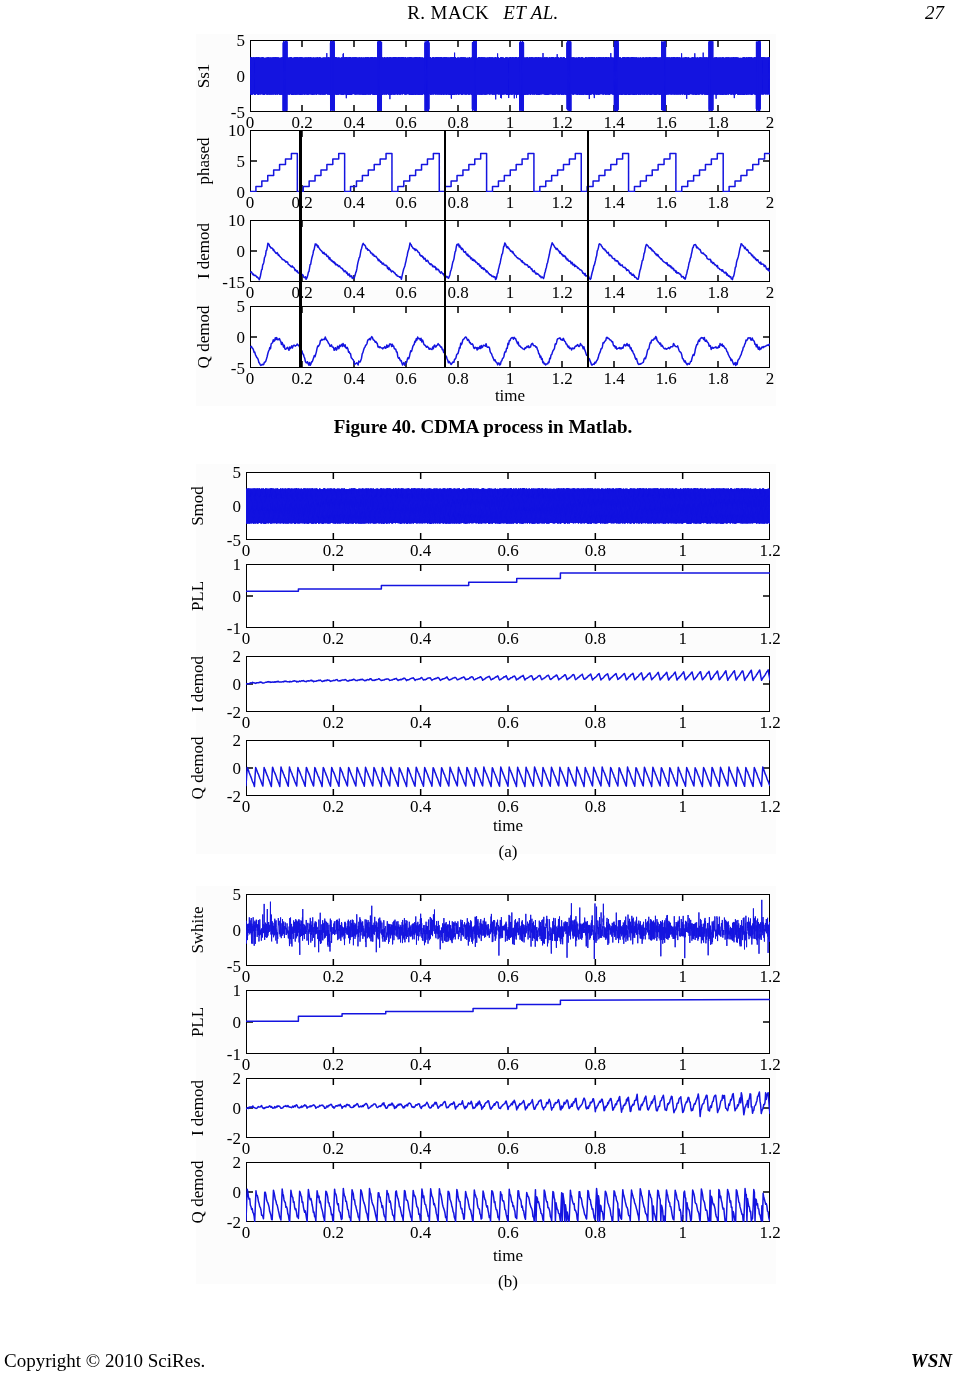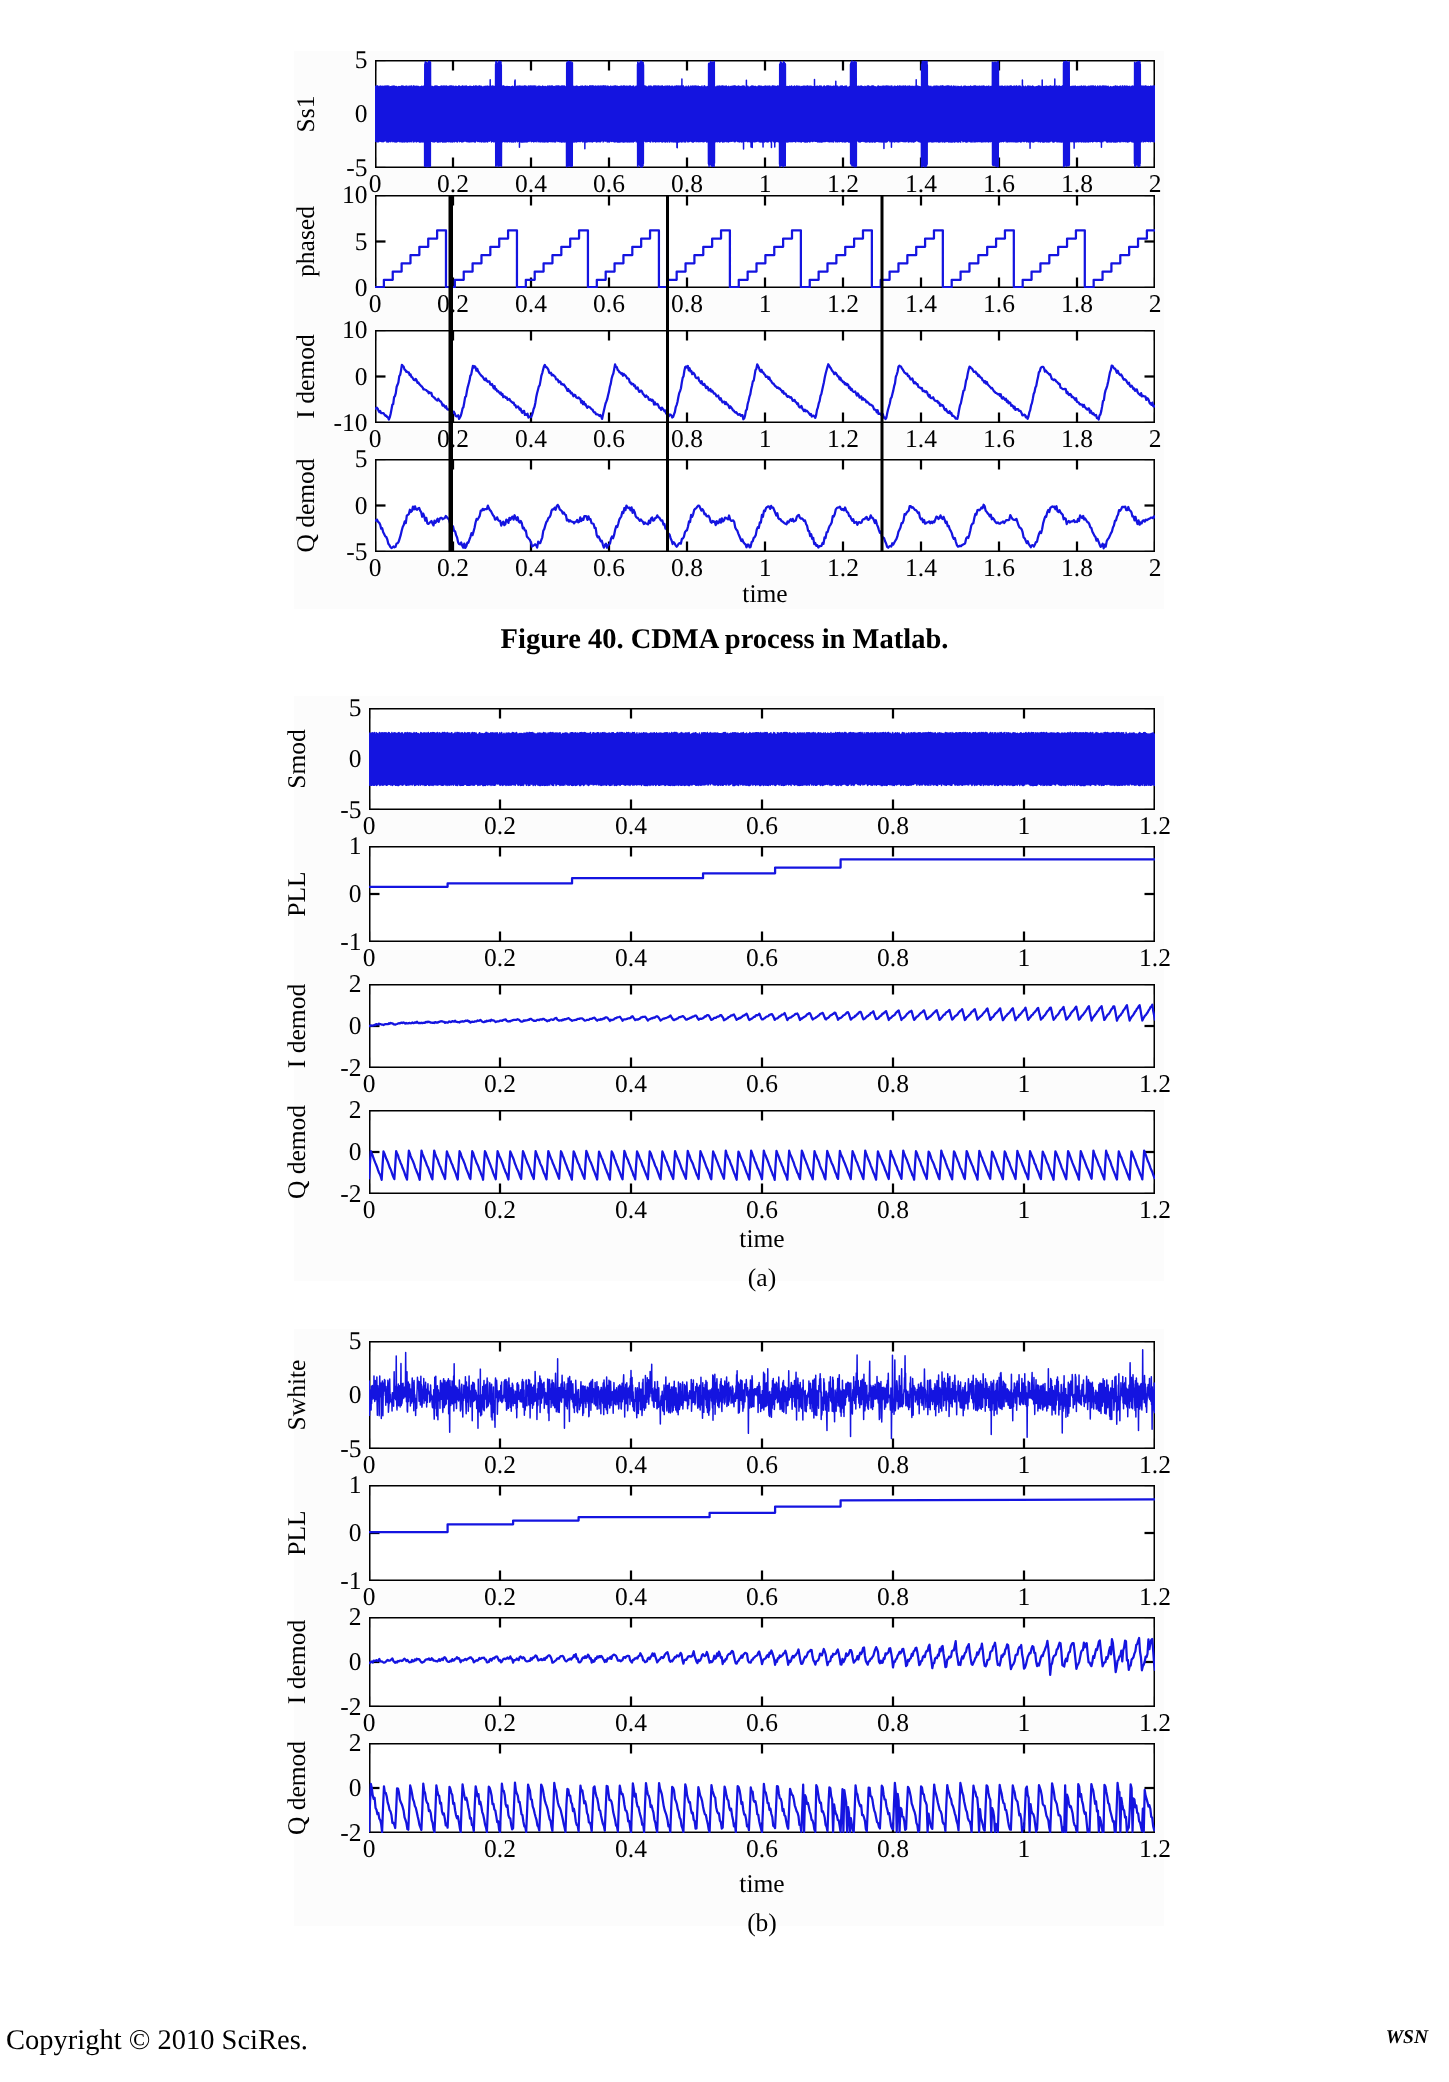--- a/index.html
+++ b/index.html
@@ -74,27 +74,31 @@
 
   
   .figcap{
     position:absolute;width:966px;left:0;text-align:center;
     font-size:19px;font-weight:bold;
   }
 
   
   .footer{position:absolute;left:0;bottom:14px;width:966px;height:24px;}
   .footer .copy{position:absolute;left:4px;top:0;font-size:19px;}
-  .footer .jrnl{position:absolute;right:14px;top:0;font-size:13px;font-style:italic;font-weight:bold;}
+  .footer .jrnl{position:absolute;right:14px;top:0;font-size:19px;font-style:italic;font-weight:bold;}
 </style>
 </head>
 <body>
 
 <div class="page">
 
+  <div class="runhead">
+    <div class="title"><span>R. MACK</span><span class="ital" style="margin-left:14px;">ET   AL.</span></div>
+    <div class="pageno">27</div>
+  </div>
 
   <div class="figblock" id="fig20" style="left:196px;top:34px;width:580px;height:372px;">
     <div class="fig-bg"></div>
   <div class="panel" style="left: 54px; top: 6px; width: 520px; height: 72px;">
         <div class="axes"></div>
         <svg class="plotsvg" viewBox="0 0 520 72" preserveAspectRatio="none">
           <line x1="0" x2="0" y1="0" y2="7" stroke="#000" stroke-width="1.5"></line>
           <line x1="0" x2="0" y1="65" y2="72" stroke="#000" stroke-width="1.5"></line>
           <line x1="52" x2="52" y1="0" y2="7" stroke="#000" stroke-width="1.5"></line>
           <line x1="52" x2="52" y1="65" y2="72" stroke="#000" stroke-width="1.5"></line>
@@ -217,21 +221,21 @@
           <line y1="0" y2="0" x1="0" x2="7" stroke="#000" stroke-width="1.5"></line>
           <line y1="0" y2="0" x1="513" x2="520" stroke="#000" stroke-width="1.5"></line>
           <line y1="31" y2="31" x1="0" x2="7" stroke="#000" stroke-width="1.5"></line>
           <line y1="31" y2="31" x1="513" x2="520" stroke="#000" stroke-width="1.5"></line>
           <line y1="62" y2="62" x1="0" x2="7" stroke="#000" stroke-width="1.5"></line>
           <line y1="62" y2="62" x1="513" x2="520" stroke="#000" stroke-width="1.5"></line>
           <path d="M0.00 52.38 L0.58 52.37 L1.16 51.77 L1.73 52.31 L2.31 53.81 L2.89 54.68 L3.47 54.03 L4.04 55.44 L4.62 55.48 L5.20 55.34 L5.78 55.57 L6.36 56.52 L6.93 57.17 L7.51 57.05 L8.09 58.04 L8.67 58.24 L9.24 59.68 L9.82 58.25 L10.40 56.00 L10.98 52.95 L11.56 49.79 L12.13 49.37 L12.71 44.85 L13.29 44.07 L13.87 42.13 L14.44 37.83 L15.02 36.54 L15.60 34.89 L16.18 30.72 L16.76 29.94 L17.33 27.07 L17.91 23.21 L18.49 23.88 L19.07 24.36 L19.64 26.32 L20.22 26.68 L20.80 27.93 L21.38 27.78 L21.96 28.27 L22.53 28.23 L23.11 30.12 L23.69 29.56 L24.27 31.29 L24.84 31.53 L25.42 32.51 L26.00 33.34 L26.58 33.52 L27.16 32.63 L27.73 33.49 L28.31 35.28 L28.89 34.90 L29.47 36.08 L30.04 36.50 L30.62 37.25 L31.20 37.68 L31.78 38.40 L32.36 39.59 L32.93 39.54 L33.51 39.80 L34.09 40.04 L34.67 40.72 L35.24 40.89 L35.82 42.21 L36.40 41.53 L36.98 42.01 L37.56 41.90 L38.13 44.08 L38.71 44.41 L39.29 44.98 L39.87 45.35 L40.44 46.21 L41.02 46.62 L41.60 46.98 L42.18 45.84 L42.76 46.86 L43.33 47.41 L43.91 47.66 L44.49 48.72 L45.07 50.46 L45.64 49.75 L46.22 50.81 L46.80 51.64 L47.38 50.83 L47.96 52.67 L48.53 53.02 L49.11 52.93 L49.69 52.74 L50.27 54.37 L50.84 54.91 L51.42 54.05 L52.00 55.32 L52.58 54.50 L53.16 55.60 L53.73 57.23 L54.31 57.63 L54.89 57.39 L55.47 56.84 L56.04 59.29 L56.62 58.29 L57.20 57.14 L57.78 55.09 L58.36 52.28 L58.93 51.52 L59.51 48.29 L60.09 44.71 L60.67 44.29 L61.24 40.88 L61.82 38.05 L62.40 35.96 L62.98 33.88 L63.56 30.47 L64.13 29.73 L64.71 26.66 L65.29 23.86 L65.87 25.00 L66.44 24.18 L67.02 24.87 L67.60 27.11 L68.18 25.89 L68.76 27.65 L69.33 28.36 L69.91 29.24 L70.49 29.94 L71.07 30.65 L71.64 31.02 L72.22 31.91 L72.80 33.06 L73.38 33.47 L73.96 32.35 L74.53 33.86 L75.11 34.54 L75.69 34.23 L76.27 34.21 L76.84 36.31 L77.42 36.54 L78.00 36.01 L78.58 37.43 L79.16 38.94 L79.73 37.44 L80.31 39.72 L80.89 39.45 L81.47 40.95 L82.04 40.55 L82.62 41.45 L83.20 42.30 L83.78 41.57 L84.36 43.25 L84.93 42.59 L85.51 44.75 L86.09 44.25 L86.67 44.35 L87.24 45.24 L87.82 44.97 L88.40 46.55 L88.98 46.35 L89.56 45.88 L90.13 47.03 L90.71 47.64 L91.29 48.07 L91.87 48.59 L92.44 48.40 L93.02 50.08 L93.60 50.05 L94.18 51.70 L94.76 51.24 L95.33 50.89 L95.91 51.92 L96.49 53.11 L97.07 52.36 L97.64 54.36 L98.22 55.24 L98.80 54.04 L99.38 53.90 L99.96 56.63 L100.53 56.11 L101.11 56.64 L101.69 55.83 L102.27 58.41 L102.84 57.58 L103.42 57.90 L104.00 58.11 L104.58 56.89 L105.16 55.10 L105.73 52.62 L106.31 51.34 L106.89 48.63 L107.47 44.87 L108.04 42.18 L108.62 39.94 L109.20 37.66 L109.78 36.93 L110.36 33.72 L110.93 30.36 L111.51 28.70 L112.09 26.35 L112.67 24.27 L113.24 23.28 L113.82 24.70 L114.40 24.73 L114.98 25.48 L115.56 26.45 L116.13 28.48 L116.71 28.81 L117.29 28.47 L117.87 30.27 L118.44 29.78 L119.02 30.19 L119.60 30.78 L120.18 31.23 L120.76 33.00 L121.33 32.90 L121.91 33.22 L122.49 34.86 L123.07 34.28 L123.64 34.50 L124.22 36.18 L124.80 35.91 L125.38 36.59 L125.96 36.33 L126.53 37.23 L127.11 38.15 L127.69 38.92 L128.27 40.62 L128.84 39.40 L129.42 40.86 L130.00 40.68 L130.58 42.28 L131.16 41.82 L131.73 42.88 L132.31 44.18 L132.89 43.16 L133.47 43.34 L134.04 44.78 L134.62 45.14 L135.20 45.45 L135.78 44.99 L136.36 45.72 L136.93 45.93 L137.51 48.44 L138.09 47.33 L138.67 49.43 L139.24 47.94 L139.82 49.72 L140.40 49.46 L140.98 50.99 L141.56 51.84 L142.13 50.95 L142.71 51.34 L143.29 51.51 L143.87 52.23 L144.44 52.94 L145.02 53.04 L145.60 54.32 L146.18 54.89 L146.76 54.87 L147.33 56.11 L147.91 56.28 L148.49 56.33 L149.07 56.61 L149.64 57.32 L150.22 56.69 L150.80 57.58 L151.38 59.31 L151.96 56.47 L152.53 53.95 L153.11 51.45 L153.69 49.03 L154.27 47.59 L154.84 46.00 L155.42 43.30 L156.00 41.08 L156.58 37.85 L157.16 35.88 L157.73 32.47 L158.31 30.45 L158.89 29.03 L159.47 26.07 L160.04 22.91 L160.62 24.56 L161.20 24.68 L161.78 26.53 L162.36 27.02 L162.93 28.22 L163.51 28.19 L164.09 29.19 L164.67 28.78 L165.24 30.51 L165.82 29.23 L166.40 29.97 L166.98 30.33 L167.56 31.07 L168.13 32.29 L168.71 32.29 L169.29 32.75 L169.87 34.96 L170.44 34.92 L171.02 36.22 L171.60 35.79 L172.18 36.02 L172.76 37.41 L173.33 36.99 L173.91 39.04 L174.49 39.07 L175.07 38.25 L175.64 40.15 L176.22 41.30 L176.80 41.05 L177.38 40.35 L177.96 40.85 L178.53 42.43 L179.11 43.08 L179.69 43.94 L180.27 44.65 L180.84 43.69 L181.42 44.51 L182.00 44.66 L182.58 46.48 L183.16 46.71 L183.73 46.15 L184.31 47.15 L184.89 46.51 L185.47 47.14 L186.04 49.69 L186.62 48.25 L187.20 49.65 L187.78 49.56 L188.36 49.32 L188.93 50.36 L189.51 51.89 L190.09 51.90 L190.67 53.23 L191.24 51.71 L191.82 52.45 L192.40 53.13 L192.98 54.17 L193.56 53.68 L194.13 55.79 L194.71 55.84 L195.29 55.53 L195.87 57.58 L196.44 56.41 L197.02 56.47 L197.60 56.98 L198.18 58.32 L198.76 57.84 L199.33 56.21 L199.91 54.67 L200.49 51.46 L201.07 50.05 L201.64 48.03 L202.22 44.88 L202.80 42.08 L203.38 40.75 L203.96 38.85 L204.53 35.06 L205.11 31.90 L205.69 30.85 L206.27 27.01 L206.84 24.59 L207.42 24.28 L208.00 25.03 L208.58 23.97 L209.16 26.87 L209.73 25.50 L210.31 27.63 L210.89 27.33 L211.47 29.42 L212.04 28.41 L212.62 28.93 L213.20 29.92 L213.78 31.64 L214.36 32.16 L214.93 31.99 L215.51 31.59 L216.09 33.84 L216.67 34.28 L217.24 35.44 L217.82 34.14 L218.40 36.37 L218.98 36.61 L219.56 35.95 L220.13 37.09 L220.71 38.75 L221.29 37.80 L221.87 38.27 L222.44 40.30 L223.02 40.33 L223.60 39.35 L224.18 41.05 L224.76 40.41 L225.33 41.17 L225.91 42.41 L226.49 42.20 L227.07 42.80 L227.64 44.20 L228.22 44.12 L228.80 43.69 L229.38 45.49 L229.96 46.43 L230.53 45.51 L231.11 47.20 L231.69 48.27 L232.27 47.82 L232.84 47.70 L233.42 49.42 L234.00 48.16 L234.58 49.58 L235.16 49.57 L235.73 50.51 L236.31 52.10 L236.89 50.90 L237.47 51.66 L238.04 52.42 L238.62 53.56 L239.20 53.76 L239.78 54.67 L240.36 55.04 L240.93 54.82 L241.51 55.73 L242.09 56.54 L242.67 56.28 L243.24 56.14 L243.82 57.17 L244.40 56.77 L244.98 56.81 L245.56 59.49 L246.13 59.00 L246.71 57.08 L247.29 53.65 L247.87 53.04 L248.44 49.36 L249.02 47.36 L249.60 44.63 L250.18 42.96 L250.76 39.51 L251.33 37.16 L251.91 34.24 L252.49 33.72 L253.07 30.25 L253.64 26.73 L254.22 25.96 L254.80 22.94 L255.38 23.93 L255.96 25.17 L256.53 26.98 L257.11 27.71 L257.69 26.58 L258.27 28.17 L258.84 28.18 L259.42 29.42 L260.00 29.80 L260.58 31.31 L261.16 31.13 L261.73 31.03 L262.31 32.61 L262.89 31.63 L263.47 33.52 L264.04 33.87 L264.62 35.03 L265.20 35.72 L265.78 35.77 L266.36 36.88 L266.93 37.54 L267.51 37.71 L268.09 38.62 L268.67 38.33 L269.24 39.08 L269.82 38.94 L270.40 39.84 L270.98 40.27 L271.56 41.60 L272.13 40.72 L272.71 42.53 L273.29 42.33 L273.87 42.59 L274.44 43.82 L275.02 44.61 L275.60 44.14 L276.18 44.53 L276.76 45.06 L277.33 44.79 L277.91 45.77 L278.49 47.30 L279.07 47.09 L279.64 46.58 L280.22 47.76 L280.80 48.22 L281.38 49.31 L281.96 48.87 L282.53 51.00 L283.11 51.55 L283.69 51.65 L284.27 50.58 L284.84 52.23 L285.42 53.17 L286.00 54.07 L286.58 53.14 L287.16 54.21 L287.73 53.73 L288.31 54.24 L288.89 54.93 L289.47 55.73 L290.04 56.47 L290.62 55.98 L291.20 57.70 L291.78 57.33 L292.36 57.05 L292.93 57.63 L293.51 58.58 L294.09 56.71 L294.67 53.27 L295.24 51.76 L295.82 48.98 L296.40 47.43 L296.98 44.05 L297.56 42.75 L298.13 39.97 L298.71 37.38 L299.29 34.78 L299.87 31.50 L300.44 28.99 L301.02 26.86 L301.60 24.77 L302.18 22.84 L302.76 23.74 L303.33 24.78 L303.91 25.50 L304.49 26.76 L305.07 27.58 L305.64 28.21 L306.22 29.45 L306.80 28.37 L307.38 28.82 L307.96 29.94 L308.53 30.97 L309.11 30.98 L309.69 32.92 L310.27 31.78 L310.84 33.57 L311.42 33.78 L312.00 34.79 L312.58 34.55 L313.16 36.16 L313.73 35.42 L314.31 36.65 L314.89 36.04 L315.47 36.57 L316.04 38.69 L316.62 38.20 L317.20 39.92 L317.78 39.18 L318.36 40.65 L318.93 41.18 L319.51 41.26 L320.09 40.92 L320.67 42.23 L321.24 43.80 L321.82 42.20 L322.40 43.02 L322.98 45.04 L323.56 44.86 L324.13 44.25 L324.71 46.44 L325.29 45.38 L325.87 46.39 L326.44 46.19 L327.02 46.78 L327.60 48.14 L328.18 47.75 L328.76 48.46 L329.33 49.02 L329.91 49.81 L330.49 49.73 L331.07 50.24 L331.64 50.41 L332.22 51.53 L332.80 53.13 L333.38 53.11 L333.96 53.39 L334.53 54.91 L335.11 53.52 L335.69 55.94 L336.27 55.78 L336.84 55.69 L337.42 56.62 L338.00 56.54 L338.58 56.09 L339.16 58.44 L339.73 58.22 L340.31 59.36 L340.89 58.59 L341.47 55.46 L342.04 52.98 L342.62 50.98 L343.20 49.01 L343.78 45.81 L344.36 44.98 L344.93 42.71 L345.51 40.43 L346.09 37.46 L346.67 35.62 L347.24 31.15 L347.82 29.72 L348.40 27.86 L348.98 24.52 L349.56 23.79 L350.13 24.28 L350.71 24.39 L351.29 25.73 L351.87 26.39 L352.44 27.38 L353.02 28.50 L353.60 28.69 L354.18 29.45 L354.76 29.10 L355.33 30.73 L355.91 30.52 L356.49 31.77 L357.07 32.97 L357.64 32.79 L358.22 32.27 L358.80 34.16 L359.38 35.62 L359.96 34.80 L360.53 35.27 L361.11 36.20 L361.69 36.12 L362.27 37.94 L362.84 38.24 L363.42 38.45 L364.00 38.98 L364.58 38.64 L365.16 40.75 L365.73 40.73 L366.31 40.52 L366.89 41.40 L367.47 40.84 L368.04 41.44 L368.62 43.19 L369.20 44.39 L369.78 43.34 L370.36 45.28 L370.93 45.47 L371.51 45.46 L372.09 44.84 L372.67 46.30 L373.24 47.16 L373.82 47.22 L374.40 47.57 L374.98 47.34 L375.56 48.64 L376.13 48.44 L376.71 50.55 L377.29 49.68 L377.87 50.35 L378.44 50.10 L379.02 51.11 L379.60 52.82 L380.18 53.46 L380.76 52.70 L381.33 54.19 L381.91 54.97 L382.49 55.26 L383.07 54.12 L383.64 55.67 L384.22 55.29 L384.80 57.24 L385.38 57.13 L385.96 57.57 L386.53 58.04 L387.11 59.05 L387.69 59.15 L388.27 59.19 L388.84 56.52 L389.42 53.11 L390.00 50.26 L390.58 48.90 L391.16 45.99 L391.73 43.39 L392.31 40.46 L392.89 40.22 L393.47 37.24 L394.04 33.67 L394.62 32.36 L395.20 28.79 L395.78 26.27 L396.36 24.40 L396.93 24.82 L397.51 25.57 L398.09 25.88 L398.67 26.96 L399.24 27.89 L399.82 27.99 L400.40 27.73 L400.98 29.16 L401.56 29.05 L402.13 30.75 L402.71 30.20 L403.29 31.17 L403.87 31.85 L404.44 31.98 L405.02 33.52 L405.60 33.69 L406.18 34.99 L406.76 34.10 L407.33 35.78 L407.91 34.70 L408.49 36.26 L409.07 36.92 L409.64 37.55 L410.22 38.14 L410.80 38.96 L411.38 38.67 L411.96 39.65 L412.53 40.71 L413.11 41.17 L413.69 41.88 L414.27 42.02 L414.84 42.50 L415.42 42.94 L416.00 42.59 L416.58 43.87 L417.16 42.87 L417.73 45.16 L418.31 45.76 L418.89 44.87 L419.47 45.81 L420.04 46.60 L420.62 45.83 L421.20 47.84 L421.78 47.15 L422.36 48.84 L422.93 48.24 L423.51 48.48 L424.09 50.54 L424.67 50.17 L425.24 50.55 L425.82 52.16 L426.40 51.16 L426.98 53.28 L427.56 52.72 L428.13 52.97 L428.71 52.76 L429.29 53.88 L429.87 53.93 L430.44 54.10 L431.02 55.30 L431.60 56.95 L432.18 56.83 L432.76 56.39 L433.33 56.62 L433.91 58.30 L434.49 57.74 L435.07 59.19 L435.64 57.67 L436.22 54.95 L436.80 53.39 L437.38 50.28 L437.96 48.76 L438.53 45.94 L439.11 42.70 L439.69 41.35 L440.27 38.35 L440.84 37.28 L441.42 33.96 L442.00 31.56 L442.58 28.14 L443.16 27.56 L443.73 25.48 L444.31 24.73 L444.89 24.65 L445.47 24.56 L446.04 25.51 L446.62 27.75 L447.20 27.02 L447.78 27.75 L448.36 28.55 L448.93 28.91 L449.51 29.66 L450.09 29.49 L450.67 31.03 L451.24 32.79 L451.82 32.89 L452.40 33.42 L452.98 32.97 L453.56 33.26 L454.13 34.36 L454.71 34.59 L455.29 35.29 L455.87 36.03 L456.44 35.86 L457.02 38.43 L457.60 38.63 L458.18 39.19 L458.76 39.45 L459.33 39.48 L459.91 39.21 L460.49 39.38 L461.07 42.08 L461.64 41.33 L462.22 42.83 L462.80 43.38 L463.38 42.65 L463.96 43.13 L464.53 44.80 L465.11 44.51 L465.69 45.02 L466.27 45.73 L466.84 46.70 L467.42 45.44 L468.00 48.01 L468.58 48.12 L469.16 48.38 L469.73 49.52 L470.31 49.48 L470.89 49.81 L471.47 49.78 L472.04 51.16 L472.62 49.87 L473.20 51.42 L473.78 51.86 L474.36 52.87 L474.93 53.07 L475.51 52.20 L476.09 52.43 L476.67 55.10 L477.24 53.84 L477.82 55.37 L478.40 56.10 L478.98 55.48 L479.56 56.72 L480.13 56.92 L480.71 56.65 L481.29 58.72 L481.87 58.62 L482.44 59.65 L483.02 56.98 L483.60 56.28 L484.18 54.07 L484.76 50.94 L485.33 47.35 L485.91 46.82 L486.49 42.52 L487.07 40.08 L487.64 38.84 L488.22 36.88 L488.80 34.33 L489.38 31.35 L489.96 28.27 L490.53 26.79 L491.11 23.75 L491.69 23.89 L492.27 24.92 L492.84 25.75 L493.42 25.76 L494.00 27.03 L494.58 28.52 L495.16 27.16 L495.73 28.79 L496.31 29.52 L496.89 30.16 L497.47 29.64 L498.04 30.64 L498.62 32.09 L499.20 33.09 L499.78 32.79 L500.36 33.13 L500.93 33.83 L501.51 35.12 L502.09 35.92 L502.67 35.14 L503.24 37.13 L503.82 37.80 L504.40 37.09 L504.98 37.88 L505.56 39.46 L506.13 39.00 L506.71 40.57 L507.29 39.67 L507.87 39.63 L508.44 41.54 L509.02 42.43 L509.60 42.87 L510.18 43.59 L510.76 42.11 L511.33 44.25 L511.91 43.92 L512.49 44.09 L513.07 44.24 L513.64 44.44 L514.22 46.59 L514.80 45.45 L515.38 45.85 L515.96 47.21 L516.53 49.00 L517.11 48.79 L517.69 49.93 L518.27 48.39 L518.84 50.84 L519.42 51.05 L520.00 50.03 " fill="none" stroke="#1414e0" stroke-width="1.5" stroke-linejoin="round"></path>
         </svg>
         <div class="ytick" style="top: 0px;">10</div>
         <div class="ytick" style="top: 31px;">0</div>
-        <div class="ytick" style="top: 62px;">-10</div>
+        <div class="ytick" style="top: 62px;">-15</div>
         <div class="xtick" style="left: 0px;">0</div>
         <div class="xtick" style="left: 52px;">0.2</div>
         <div class="xtick" style="left: 104px;">0.4</div>
         <div class="xtick" style="left: 156px;">0.6</div>
         <div class="xtick" style="left: 208px;">0.8</div>
         <div class="xtick" style="left: 260px;">1</div>
         <div class="xtick" style="left: 312px;">1.2</div>
         <div class="xtick" style="left: 364px;">1.4</div>
         <div class="xtick" style="left: 416px;">1.6</div>
         <div class="xtick" style="left: 468px;">1.8</div>

